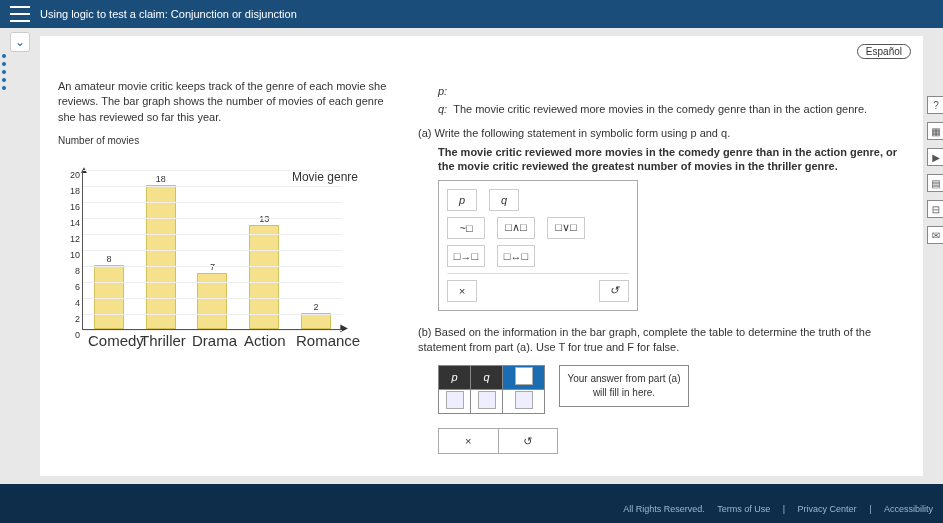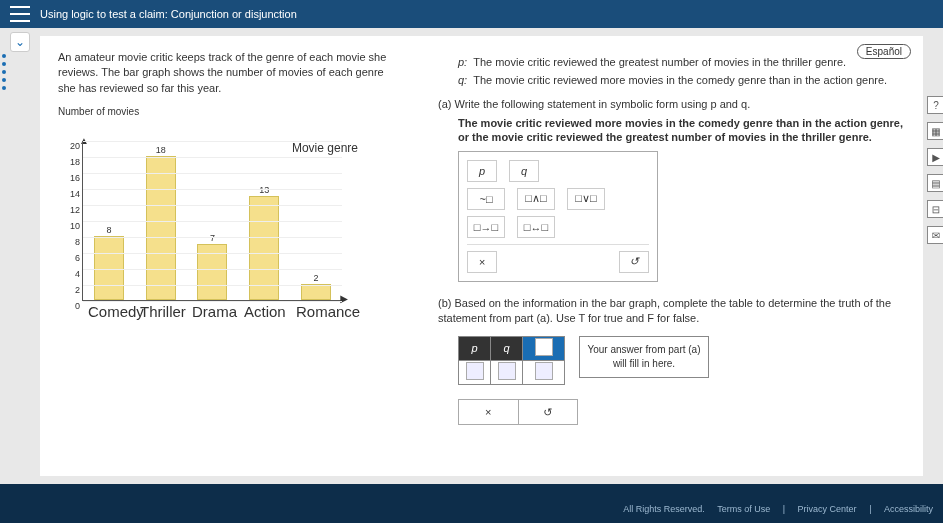--- a/index.html
+++ b/index.html
@@ -5,21 +5,21 @@
 * { box-sizing: border-box; margin: 0; padding: 0; }
 body { font-family: Arial, sans-serif; background: #e8e8e8; font-size: 11px; color: #333; }
 .top-bar { background: #1a4d7a; color: #fff; padding: 6px 10px; display: flex; align-items: center; gap: 10px; }
 .menu-icon { width: 20px; height: 16px; display: flex; flex-direction: column; justify-content: space-between; cursor: pointer; }
 .menu-icon span { height: 2px; background: #fff; }
 .page { background: #fff; margin: 8px 20px 8px 40px; padding: 14px 18px; position: relative; min-height: 440px; }
 .espanol { position: absolute; top: 8px; right: 12px; border: 1px solid #555; border-radius: 10px; padding: 1px 8px; font-size: 10px; cursor: pointer; }
 .dropdown-toggle { position: absolute; left: 10px; top: 32px; width: 20px; height: 20px; background: #fff; border: 1px solid #ccc; border-radius: 3px; display: flex; align-items: center; justify-content: center; cursor: pointer; color: #1a6db3; font-size: 12px; }
 .left-dots { position: absolute; left: 2px; top: 54px; display: flex; flex-direction: column; gap: 4px; }
 .left-dots span { width: 4px; height: 4px; border-radius: 50%; background: #1a6db3; }
-.content { display: flex; gap: 40px; }
+.content { display: flex; gap: 20px; margin-top: 29px; }
 .left-col { width: 340px; }
 .right-col { flex: 1; }
 .intro { line-height: 1.4; margin-bottom: 10px; }
 .chart-title { font-size: 10px; margin-bottom: 6px; }
 .chart-area { position: relative; width: 300px; height: 180px; }
 .y-axis { position: absolute; left: 0; top: 0; height: 160px; width: 24px; }
 .tick { position: absolute; right: 2px; font-size: 9px; transform: translateY(-50%); }
 .plot { position: absolute; left: 24px; top: 0; width: 260px; height: 160px; border-left: 1px solid #555; border-bottom: 1px solid #555; }
 .grid-line { position: absolute; left: 0; width: 100%; border-top: 1px solid #eee; }
 .bars { position: absolute; left: 0; bottom: 0; width: 100%; height: 100%; display: flex; justify-content: space-around; align-items: flex-end; }
@@ -159,21 +159,20 @@
             <div style="width: 40px; text-align: center;">Action</div>
             <div style="width: 40px; ">Romance</div>
           </div>
         <div class="x-title">Movie genre</div>
       </div>
     </div>
 
     <div class="right-col">
       <div class="stmt">
         <span class="stmt-label">p:</span>
-        <span>The movie critic reviewed the greatest number of movies in the thriller genre.</span>
       </div>
       <div class="stmt">
         <span class="stmt-label">q:</span>
         <span>The movie critic reviewed more movies in the comedy genre than in the action genre.</span>
       </div>
 
       <div class="part-a">
         <p>(a) Write the following statement in symbolic form using p and q.</p>
         <p class="bold-stmt">The movie critic reviewed more movies in the comedy genre than in the action genre, or the movie critic reviewed the greatest number of movies in the thriller genre.</p>
         <div class="symbol-palette">

